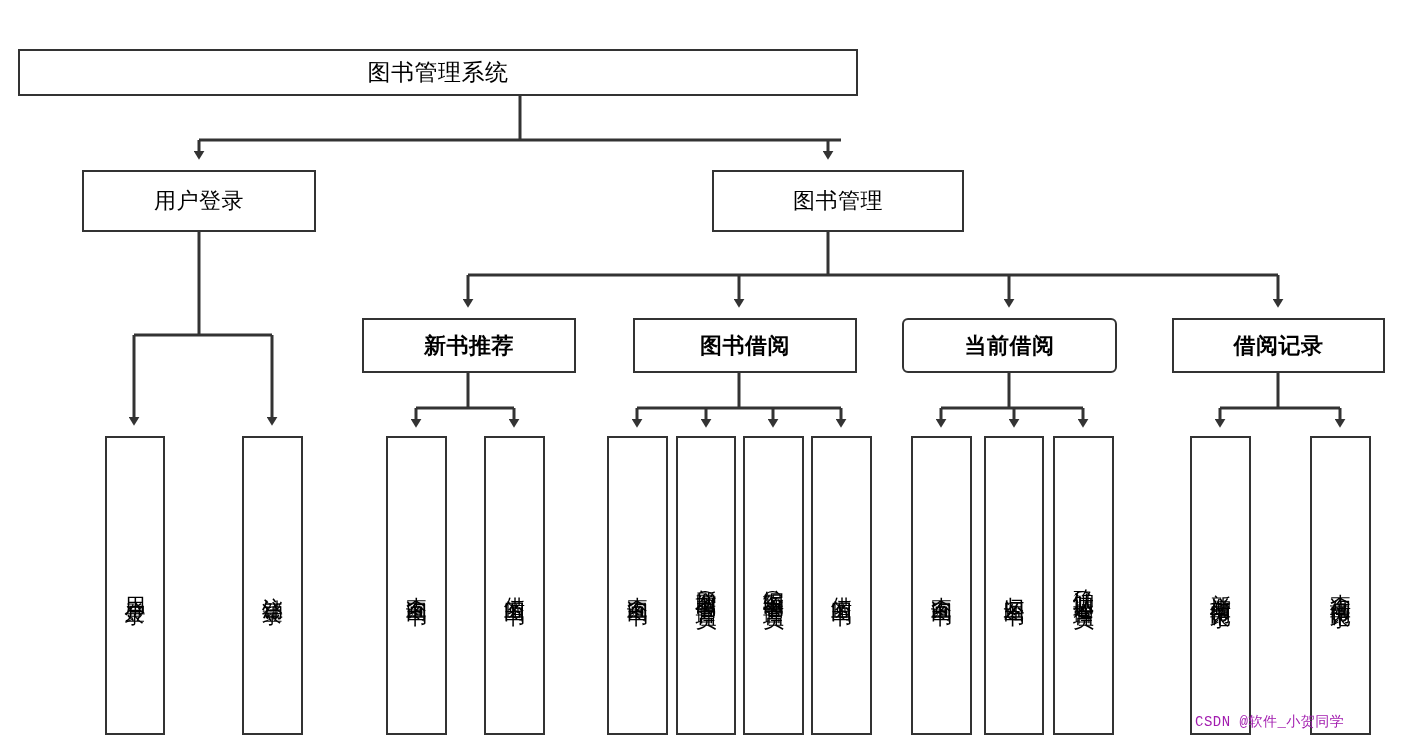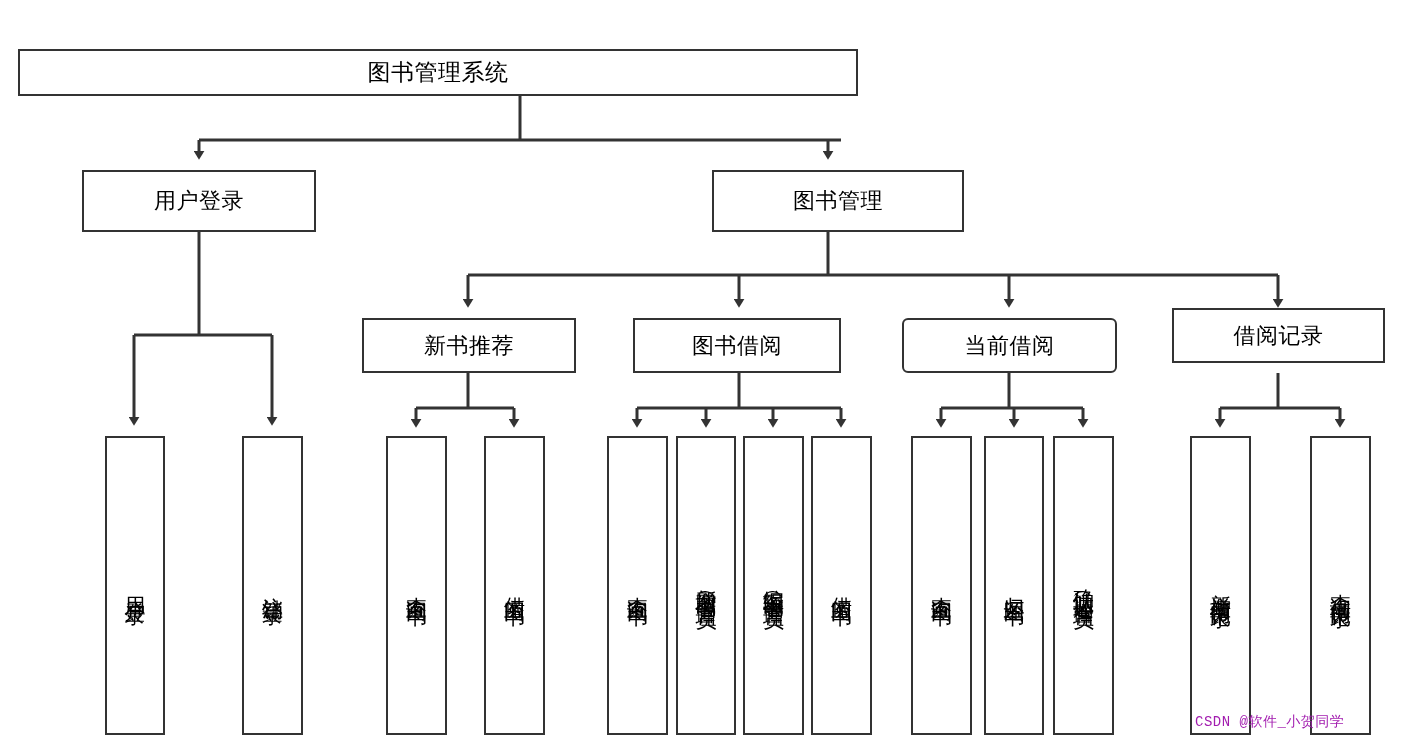--- a/index.html
+++ b/index.html
@@ -41,20 +41,21 @@
     font-size: 23px;
     letter-spacing: 0.5px;
   }
   .node.lvl1 {
     font-size: 22px;
     letter-spacing: 0.5px;
   }
   .node.lvl2 {
     font-size: 22px;
     letter-spacing: 0.5px;
+    font-weight: bold;
   }
   .node.leaf {
     font-size: 21px;
     align-items: center;
     justify-content: center;
     padding: 6px 0;
   }
   .vtext {
     writing-mode: vertical-rl;
     text-orientation: upright;
@@ -138,27 +139,27 @@
         <span>用户登录</span>
       </div>
       <div class="node lvl1" style="left: 712px; top: 170px; width: 252px; height: 62px;">
         <span>图书管理</span>
       </div>
     </div>
   <div id="lvl2-host">
       <div class="node lvl2" style="left: 362px; top: 318px; width: 214px; height: 55px;">
         <span>新书推荐</span>
       </div>
-      <div class="node lvl2" style="left: 633px; top: 318px; width: 208px; height: 55px;">
+      <div class="node lvl2" style="left: 633px; top: 318px; width: 224px; height: 55px;">
         <span>图书借阅</span>
       </div>
       <div class="node lvl2" style="left: 902px; top: 318px; width: 215px; height: 55px; border-radius: 6px;">
         <span>当前借阅</span>
       </div>
-      <div class="node lvl2" style="left: 1172px; top: 308px; width: 213px; height: 55px;">
+      <div class="node lvl2" style="left: 1172px; top: 318px; width: 213px; height: 55px;">
         <span>借阅记录</span>
       </div>
     </div>
   <div id="leaf-host">
       <div class="node leaf" style="left: 105px; top: 436px; width: 60px; height: 299px;">
         <span class="vtext">用户登录</span>
       </div>
       <div class="node leaf" style="left: 242px; top: 436px; width: 61px; height: 299px;">
         <span class="vtext">注销登录</span>
       </div>

